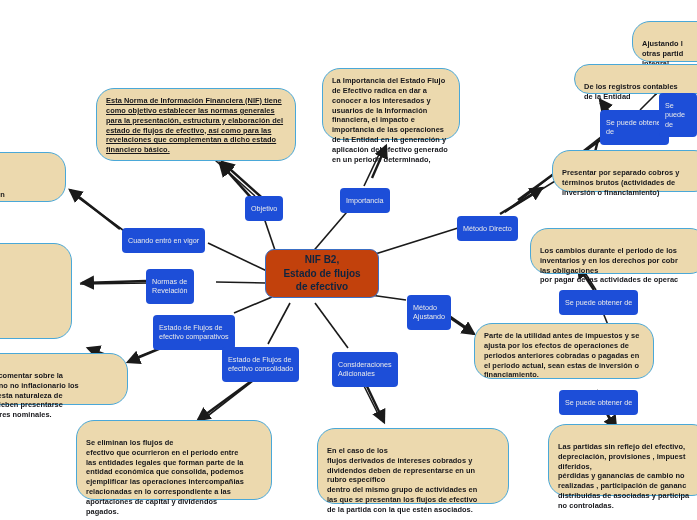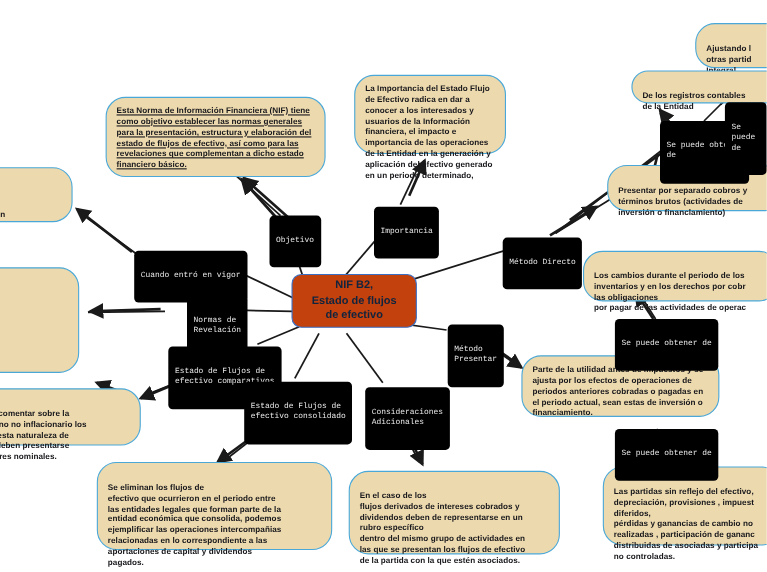--- a/index.html
+++ b/index.html
@@ -40,30 +40,29 @@
     line-height:1.35;
     text-align:center;
     display:flex;
     align-items:center;
     justify-content:center;
     z-index:4;
   }
 
   .label{
     position:absolute;
-    background:#000000;
+    background:#1d4ed8;
     color:#e9e9ea;
     border-radius:4px;
     font-size:7.2px;
     font-weight:normal;
     line-height:1.3;
-    padding:19px 6px;
+    padding:8px 6px;
     white-space:pre-line;
     z-index:5;
-    font-family:Liberation Mono, monospace;
   }
 </style>
 </head>
 <body>
 
 <div id="canvas">
 
   <svg id="edges" viewBox="0 0 697 520">
     <g stroke="#1a1a1a" fill="none" stroke-width="1.6">
 
@@ -192,21 +191,21 @@
   <div class="node" style="left:317px;top:428px;width:192px;height:76px;white-space:pre-line;">
     <p>En el caso de los
 flujos derivados de intereses cobrados y
 dividendos deben de representarse en un
 rubro específico
 dentro del mismo grupo de actividades en
 las que se presentan los flujos de efectivo
 de la partida con la que estén asociados.</p>
   </div>
 
-  <div class="node" style="left:88px;top:420px;width:214px;height:80px;white-space:pre-line;">
+  <div class="node" style="left:76px;top:420px;width:196px;height:80px;white-space:pre-line;">
     <p>Se eliminan los flujos de
  efectivo que ocurrieron en el periodo entre
 las entidades legales que forman parte de la
 entidad económica que consolida, podemos
 ejemplificar las operaciones intercompañias
 relacionadas en lo correspondiente a las
 aportaciones de capital y dividendos
 pagados.</p>
   </div>
 
@@ -235,36 +234,36 @@
  anteriores deben presentarse
 dos en valores nominales.</p>
   </div>
 
   <div class="label" style="left:245px;top:196px;">Objetivo</div>
 
   <div class="label" style="left:340px;top:188px;">Importancia</div>
 
   <div class="label" style="left:122px;top:228px;">Cuando entró en vigor</div>
 
-  <div class="label" style="left:146px;top:269px;margin-left:24px;">Normas de
+  <div class="label" style="left:146px;top:269px;">Normas de
 Revelación</div>
 
   <div class="label" style="left:153px;top:315px;">Estado de Flujos de
 efectivo comparativos</div>
 
   <div class="label" style="left:222px;top:347px;">Estado de Flujos de
 efectivo consolidado</div>
 
   <div class="label" style="left:332px;top:352px;">Consideraciones
 Adicionales</div>
 
   <div class="label" style="left:457px;top:216px;">Método Directo</div>
 
   <div class="label" style="left:407px;top:295px;">Método
-Presentar</div>
+Ajustando</div>
 
   <div class="label" style="left:600px;top:110px;">Se puede obtener
 de</div>
 
   <div class="label" style="left:659px;top:93px;">Se puede
 de</div>
 
   <div class="label" style="left:559px;top:290px;">Se puede obtener de</div>
 
   <div class="label" style="left:559px;top:390px;">Se puede obtener de</div>

